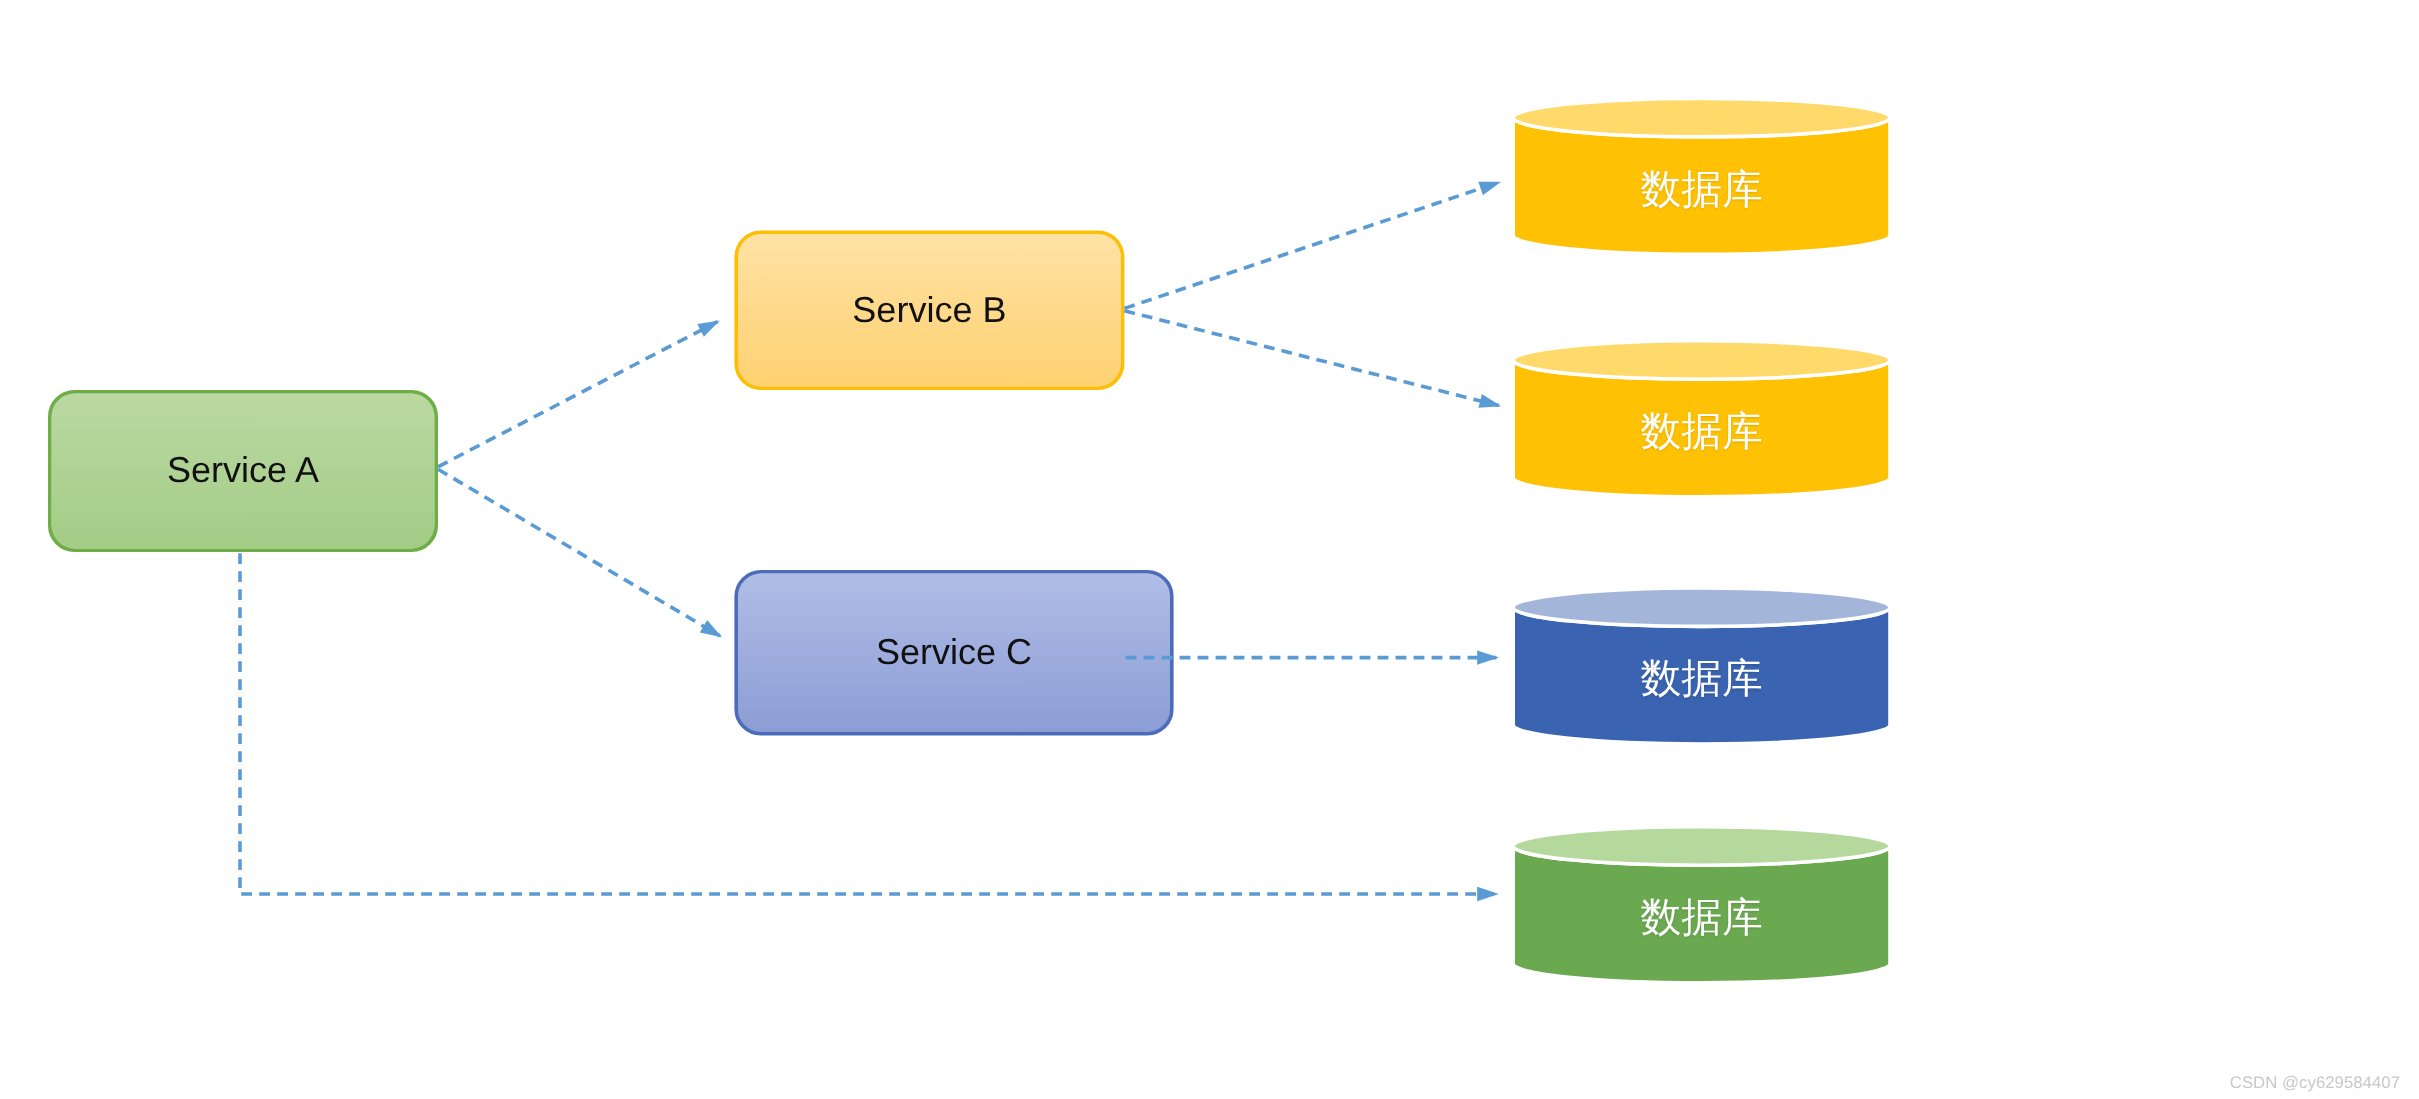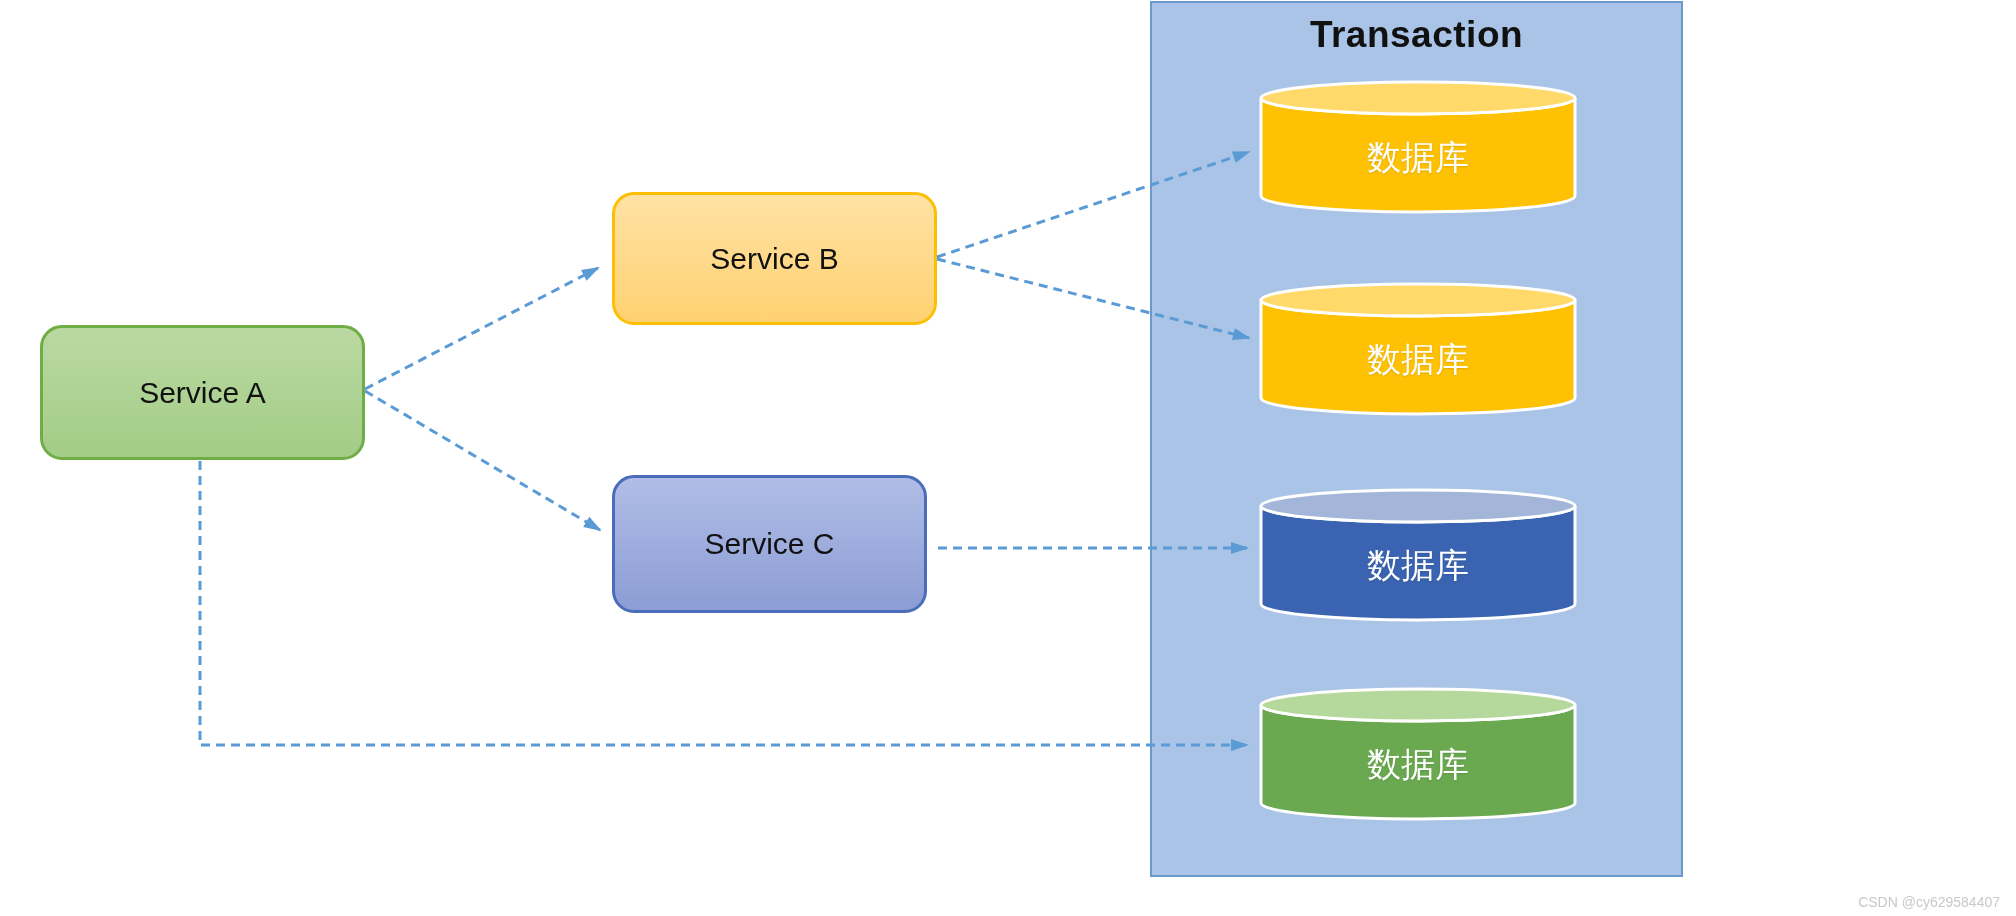--- a/index.html
+++ b/index.html
@@ -55,21 +55,21 @@
     left: 40px; top: 325px; width: 325px; height: 135px;
     background: linear-gradient(180deg, var(--service-a-fill-top, #bad9a2) 0%, var(--service-a-fill-bottom, #a3cc86) 100%);
     border: 3px solid var(--service-a-border, #6fad46);
   }
   #service-b {
     left: 612px; top: 192px; width: 325px; height: 133px;
     background: linear-gradient(180deg, var(--service-b-fill-top, #ffe2a4) 0%, var(--service-b-fill-bottom, #ffd172) 100%);
     border: 3px solid var(--service-b-border, #fcbf05);
   }
   #service-c {
-    left: 612px; top: 475px; width: 315px; height: 138px;
+    left: 612px; top: 475px; width: 366px; height: 138px;
     background: linear-gradient(180deg, var(--service-c-fill-top, #b0bde6) 0%, var(--service-c-fill-bottom, #8c9dd5) 100%);
     border: 3px solid var(--service-c-border, #4b6cb8);
   }
 
   
   .cylinder {
     position: absolute;
     width: 320px;
     height: 136px;
     z-index: 2;
@@ -128,23 +128,20 @@
     font-size: 14px;
     color: var(--watermark, #c8c8c8);
     z-index: 5;
   }
 </style>
 </head>
 <body>
 
 <div id="canvas">
 
-  <div class="panel">
-    <div class="panel-title">Transaction</div>
-  </div>
 
   <div class="cylinder" id="db-1">
     <svg width="320" height="136" viewBox="0 0 320 136">
       <path class="body-yellow cyl-stroke" d="M3,19 v98 a157,16 0 0 0 314,0 v-98 a157,16 0 0 1 -314,0 z"></path>
       <ellipse class="top-yellow cyl-stroke" cx="160" cy="19" rx="157" ry="16"></ellipse>
     </svg>
     <span class="db-label">数据库</span>
   </div>
 
   <div class="cylinder" id="db-2">

